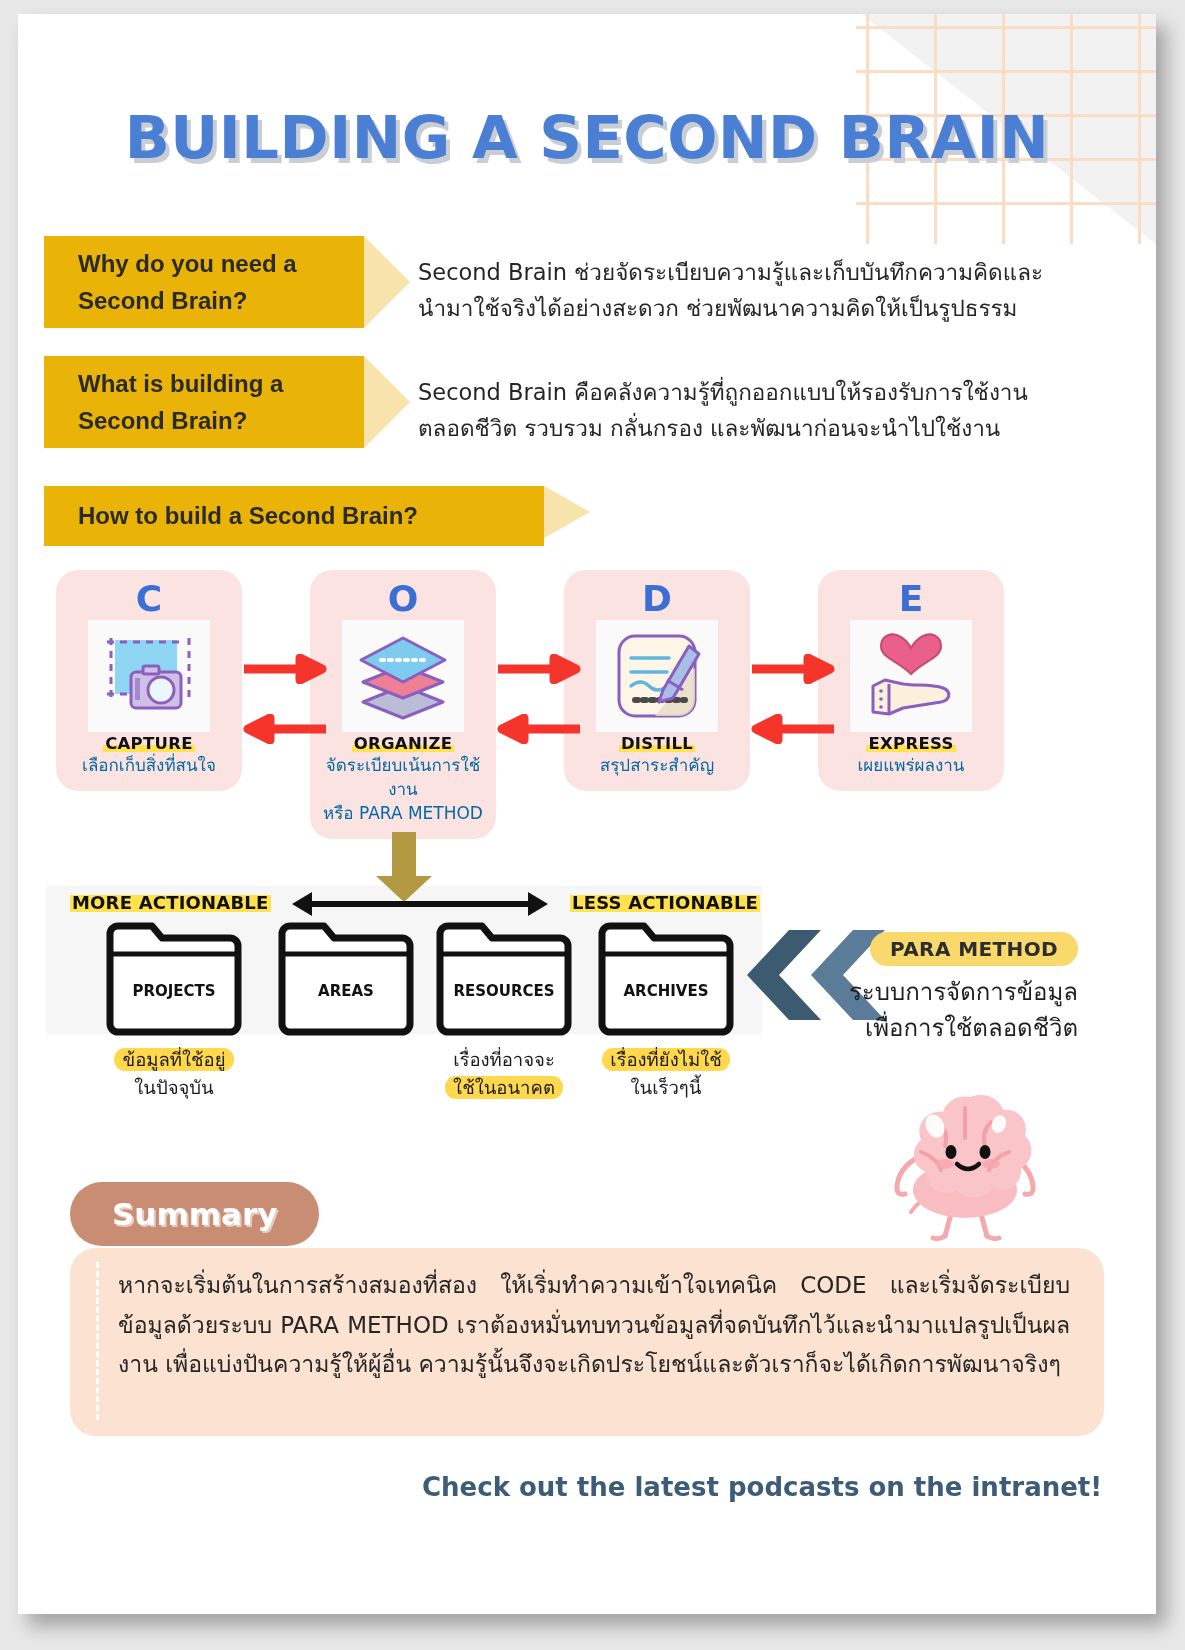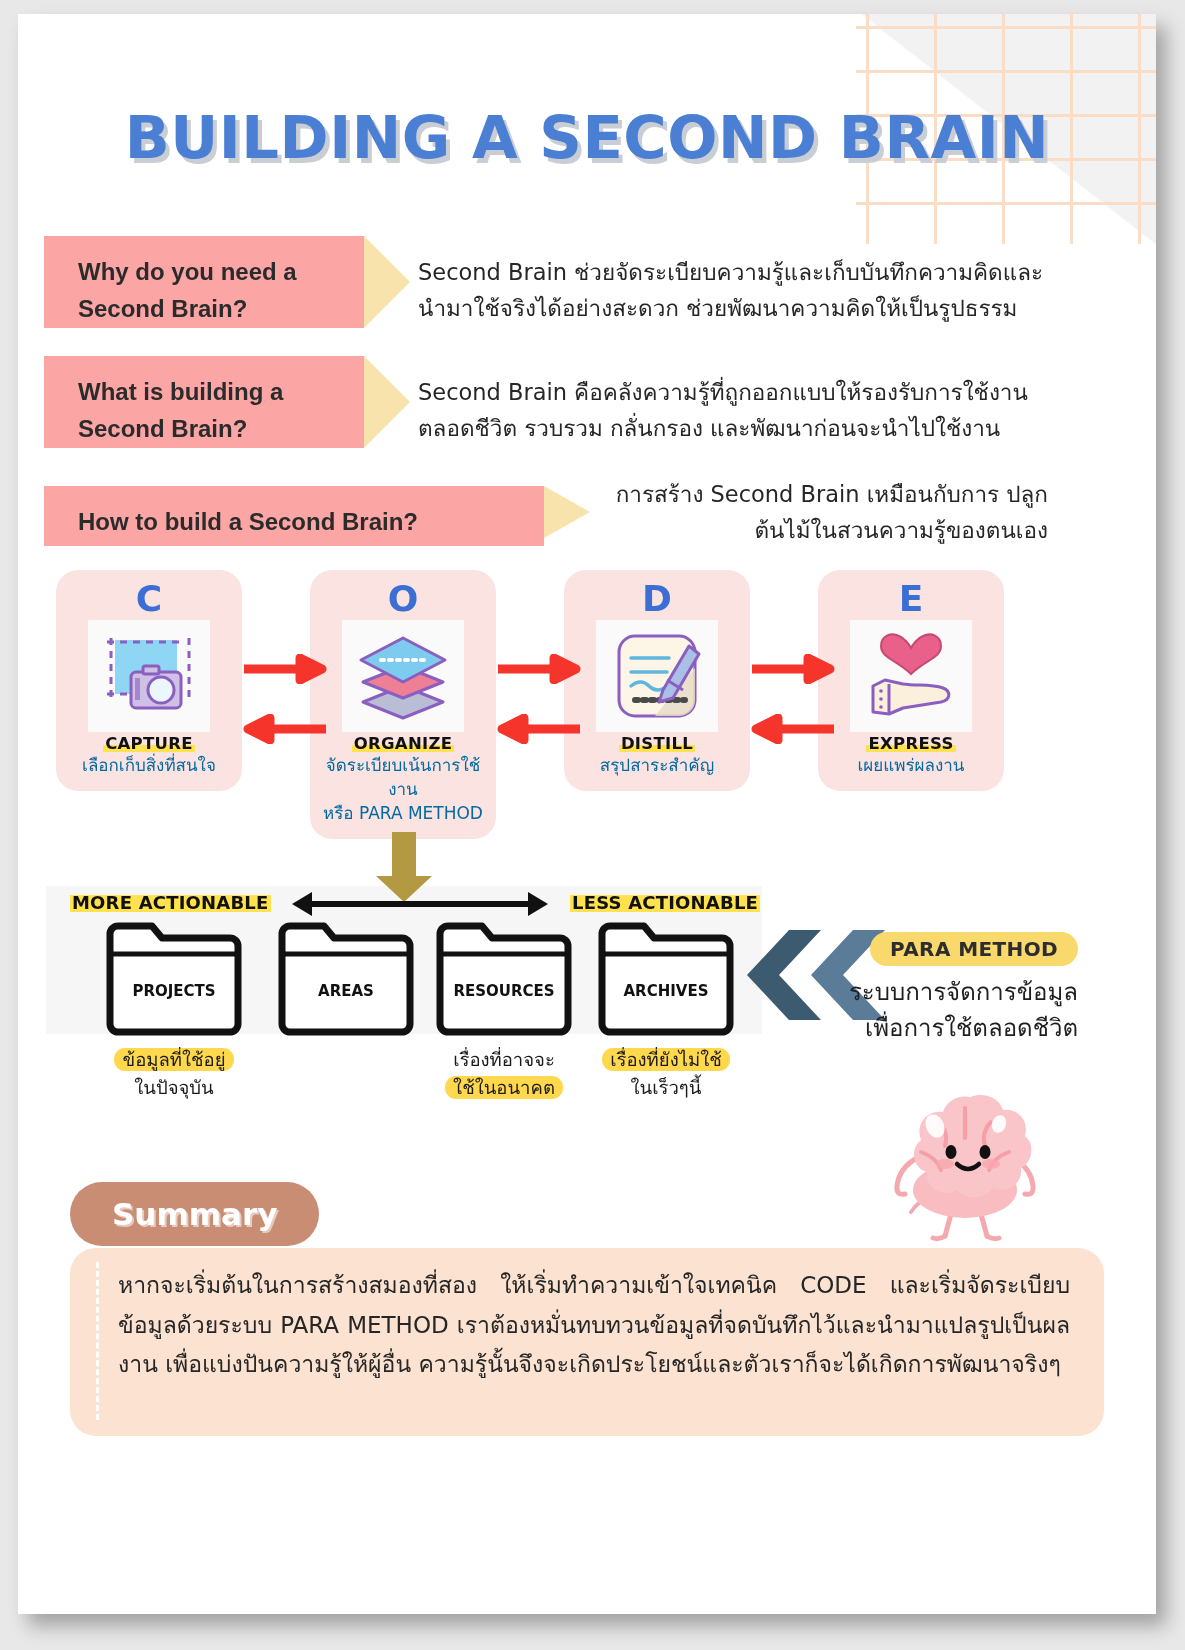--- a/index.html
+++ b/index.html
@@ -43,27 +43,27 @@
     color: #4a7fd4;
     text-shadow: 4px 5px 0px #c9cdd4;
     transform: scaleX(1.02);
     z-index: 5;
   }
 
   
   .qrow { position: absolute; z-index: 4; }
   .qbanner {
     position: relative;
-    background: #fca5a5;
+    background: #eab308;
     color: #2b2b2b;
     font-weight: bold;
     font-size: 24px;
     line-height: 1.55;
     padding: 17px 22px 17px 34px;
-    display: flex; align-items: flex-start;
+    display: flex; align-items: center;
   }
   .qbanner::after {
     content: ""; position: absolute; left: 100%; top: 0;
     width: 0; height: 0;
     border-top: 0 solid transparent;
     border-bottom: 0 solid transparent;
     border-left: 46px solid #f7e3ab;
   }
   .qbanner.h2 { height: 92px; }
   .qbanner.h2::after { border-top-width: 46px; border-bottom-width: 46px; }
@@ -238,22 +238,20 @@
     </div>
   </div>
   <div class="qtext" style="left:400px; top:360px; width:640px;">Second Brain คือคลังความรู้ที่ถูกออกแบบให้รองรับการใช้งาน
 ตลอดชีวิต รวบรวม กลั่นกรอง และพัฒนาก่อนจะนำไปใช้งาน</div>
 
   <div class="qrow" style="left:26px; top:472px; width:500px;">
     <div class="qbanner h1">
       <span style="white-space:pre-line;">How to build a Second Brain?</span>
     </div>
   </div>
-  <div class="qtext right" style="left:560px; top:462px; width:470px;">การสร้าง Second Brain เหมือนกับการ
-ปลูกต้นไม้ในสวนความรู้ของตนเอง</div>
 
   <div class="code-card" style="left:38px; top:556px;">
     <div class="code-letter">C</div>
     <div class="icon-plate">
       <svg width="104" height="96" viewBox="0 0 104 96">
         <rect x="18" y="12" width="62" height="54" fill="#8fd6f5"></rect>
         <path d="M14 10 V70 M92 10 V70 M10 14 H88 M10 66 H88" stroke="#8a5fbf" stroke-width="3" fill="none" stroke-dasharray="7 6"></path>
         <rect x="34" y="44" width="50" height="36" rx="5" fill="#cfc0e6" stroke="#8a5fbf" stroke-width="3"></rect>
         <rect x="46" y="38" width="16" height="8" rx="2" fill="#cfc0e6" stroke="#8a5fbf" stroke-width="3"></rect>
         <circle cx="64" cy="62" r="13" fill="#eaf7ff" stroke="#8a5fbf" stroke-width="3"></circle>
@@ -441,14 +439,15 @@
       <ellipse cx="112" cy="70" rx="5.5" ry="7" fill="#111"></ellipse>
       <path d="M84 82 q11 10 22 0" stroke="#111" stroke-width="4.5" fill="none" stroke-linecap="round"></path>
     </svg>
   </div>
 
   <div class="summary-pill" style="left:52px; top:1168px;">Summary</div>
   <div class="summary-box" style="left:52px; top:1234px; width:1034px; height:188px;"></div>
   <div class="summary-dash" style="left:78px; top:1248px; height:158px;"></div>
   <div class="summary-text" style="left:100px; top:1252px; width:952px;">        หากจะเริ่มต้นในการสร้างสมองที่สอง ให้เริ่มทำความเข้าใจเทคนิค CODE และเริ่มจัดระเบียบข้อมูลด้วยระบบ  PARA  METHOD  เราต้องหมั่นทบทวนข้อมูลที่จดบันทึกไว้และนำมาแปลรูปเป็นผลงาน   เพื่อแบ่งปันความรู้ให้ผู้อื่น   ความรู้นั้นจึงจะเกิดประโยชน์และตัวเราก็จะได้เกิดการพัฒนาจริงๆ</div>
 
+  <div class="footer" style="left:404px; top:1458px;">Check out the latest podcasts on the intranet!</div>
 
 </div>
 
 </body></html>

